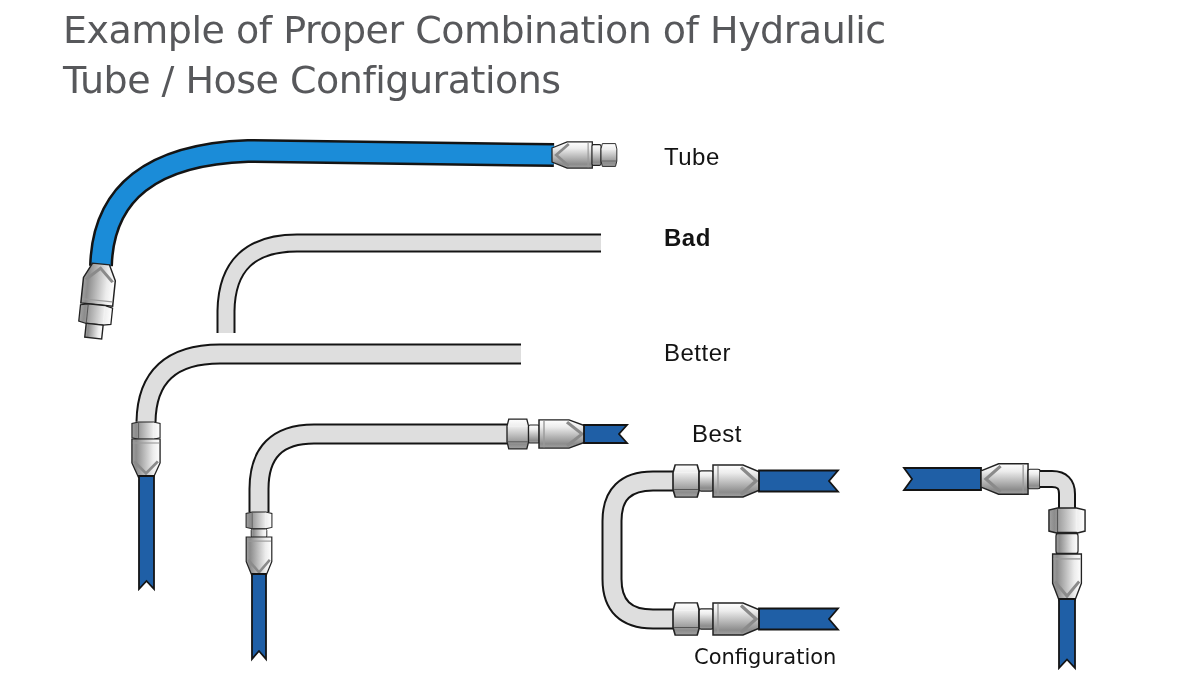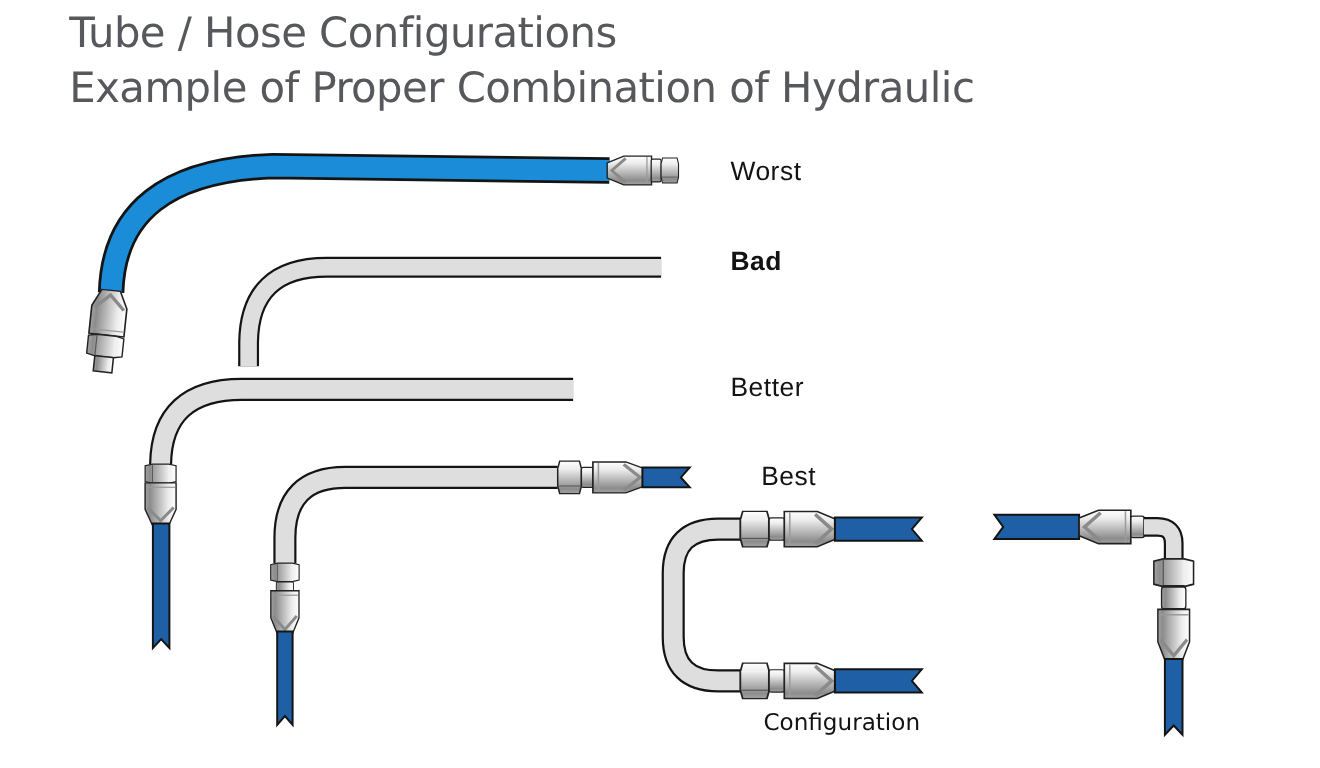--- a/index.html
+++ b/index.html
@@ -28,22 +28,22 @@
   }
   svg.diagram{position:absolute;left:0;top:0;}
   .tube-outline{fill:none;stroke:#141414;}
   .tube-fill{fill:none;}
   .hose-poly{stroke:#141414;stroke-width:1.8;}
 </style>
 </head>
 <body>
 
 <div class="page-title">
+  <div>Example of Proper Combination of Hydraulic</div>
   <div>Tube / Hose Configurations</div>
-  <div>Example of Proper Combination of Hydraulic</div>
 </div>
 
 <svg class="diagram" width="1200" height="698" viewBox="0 0 1200 698">
   <defs>
     <linearGradient id="met" x1="0" y1="0" x2="0" y2="1">
       <stop offset="0" stop-color="#ffffff"></stop>
       <stop offset="0.25" stop-color="#ececec"></stop>
       <stop offset="0.55" stop-color="#bcbcbc"></stop>
       <stop offset="0.85" stop-color="#8c8c8c"></stop>
       <stop offset="1" stop-color="#a2a2a2"></stop>
@@ -142,20 +142,20 @@
     <path class="tube-fill" stroke-width="14" d="M 1040 479 L 1052 479 Q 1067 479 1067 494 L 1067 508" stroke="#DEDEDE"></path>
     <g transform="translate(1067,508) rotate(90)">
       <use href="#hexNut" transform="scale(1.05,0.95)"></use>
       <use href="#collarRing" transform="translate(25,0) scale(1.75,0.85)"></use>
       <use href="#socketOut" transform="translate(46,0) scale(0.98,0.9)"></use>
     </g>
     <polygon class="hose-poly" points="1059,599 1075,599 1075,668 1067,659.5 1059,668" fill="#1F5FA6"></polygon>
   </g>
 </svg>
 
-<div class="rank-label rank-worst">Worst</div>
+<div class="rank-label rank-worst">Tube</div>
 <div class="rank-label rank-bad">Bad</div>
 <div class="rank-label rank-better">Better</div>
 <div class="rank-label rank-best">Best</div>
 
 <div class="caption">
   <div>Configuration</div>
 </div>
 
 </body></html>

